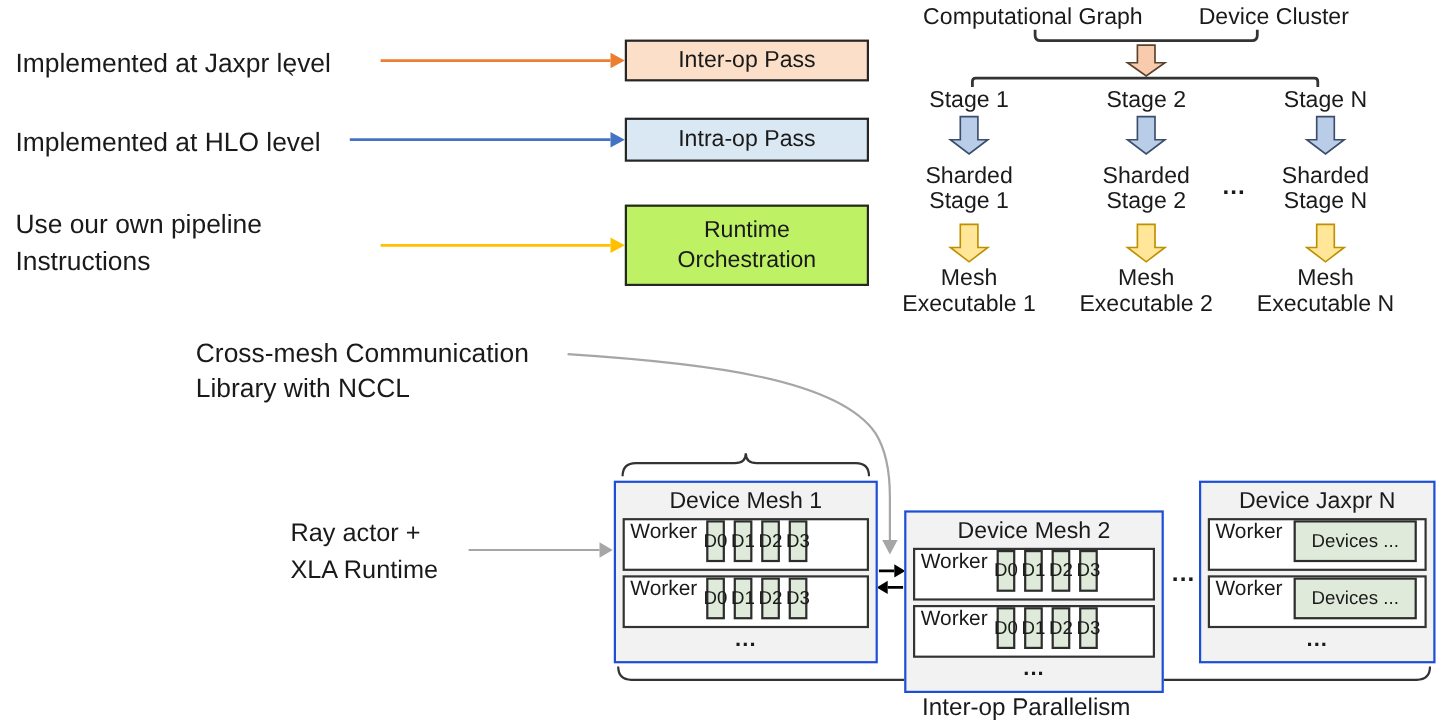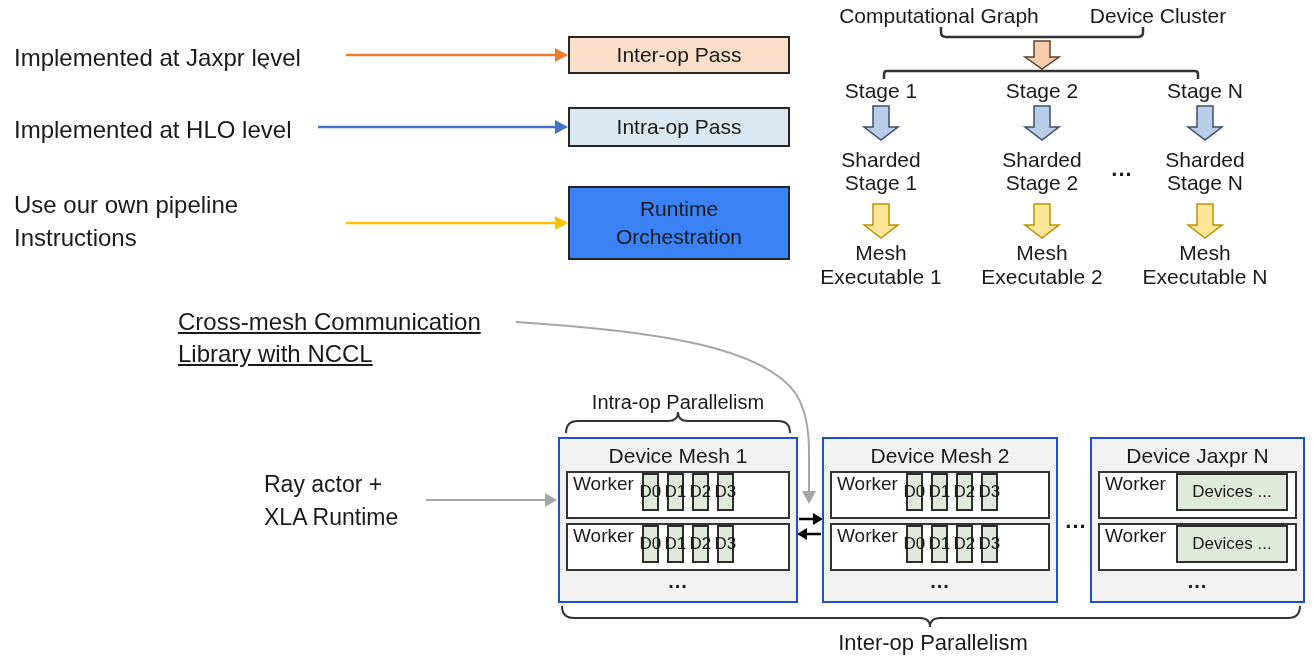--- a/index.html
+++ b/index.html
@@ -82,21 +82,21 @@
   </svg>
 
   <div class="lbl big" style="left:14px;top:41px;">Implemented at Jaxpr level</div>
   <div class="lbl" style="left:261px;top:62px;font-size:22px;">`</div>
   <div class="lbl big" style="left:14px;top:113px;">Implemented at HLO level</div>
   <div class="lbl big" style="left:14px;top:188px;">Use our own pipeline
 Instructions</div>
 
   <div class="pass-box" style="top:107px;height:40px;background:#DAE8F3;">Intra-op Pass</div>
   <div class="pass-box" style="top:36px;height:38px;background:#FBDFC8;">Inter-op Pass</div>
-  <div class="pass-box" style="top:186px;height:74px;background:#3b82f6;">Runtime
+  <div class="pass-box" style="top:186px;height:74px;background:#bef264;">Runtime
 Orchestration</div>
 
   <div class="flow-lbl" style="left:829px;top:4px;width:220px;">Computational Graph</div>
   <div class="flow-lbl" style="left:1052px;top:4px;width:212px;">Device Cluster</div>
 
   <div class="flow-lbl" style="left:811px;top:79px;width:140px;">Stage 1</div>
   <div class="flow-lbl" style="left:972px;top:79px;width:140px;">Stage 2</div>
   <div class="flow-lbl" style="left:1135px;top:79px;width:140px;">Stage N</div>
 
   <div class="flow-lbl" style="left:801px;top:148px;width:160px;line-height:23px;">Sharded
@@ -107,25 +107,24 @@
 Stage N</div>
   <div class="ellipsis" style="left:1100px;top:156px;width:44px;">...</div>
 
   <div class="flow-lbl" style="left:786px;top:241px;width:190px;line-height:24px;">Mesh
 Executable 1</div>
   <div class="flow-lbl" style="left:947px;top:241px;width:190px;line-height:24px;">Mesh
 Executable 2</div>
   <div class="flow-lbl" style="left:1110px;top:241px;width:190px;line-height:24px;">Mesh
 Executable N</div>
 
-  <div class="lbl" style="left:178px;top:306px;font-size:24px;line-height:32px;text-decoration:underline;">Cross-mesh Communication
+  <div class="lbl" style="left:178px;top:306px;font-size:24px;line-height:32px;">Cross-mesh Communication
 Library with NCCL</div>
   <div class="lbl" style="left:264px;top:468px;font-size:23px;line-height:33px;">Ray actor +
 XLA Runtime</div>
-  <div class="flow-lbl" style="left:578px;top:391px;width:200px;font-size:20px;">Intra-op Parallelism</div>
   <div class="flow-lbl" style="left:828px;top:630px;width:210px;font-size:22px;">Inter-op Parallelism</div>
   <div class="ellipsis" style="left:1054px;top:508px;width:44px;">...</div>
 
   <div class="mesh" style="left:558px;width:240px;">
     <div class="mesh-title">Device Mesh 1</div>
     <div class="mesh-row">
       <span class="worker-label">Worker</span>
       <span class="device">D0</span>
       <span class="device">D1</span>
       <span class="device">D2</span>
@@ -134,21 +133,21 @@
     <div class="mesh-row">
       <span class="worker-label">Worker</span>
       <span class="device">D0</span>
       <span class="device">D1</span>
       <span class="device">D2</span>
       <span class="device">D3</span>
     </div>
     <div class="mesh-dots">...</div>
   </div>
 
-  <div class="mesh" style="left:822px;width:236px;">
+  <div class="mesh" style="left:822px;width:236px;margin-top:27px;">
     <div class="mesh-title">Device Mesh 2</div>
     <div class="mesh-row">
       <span class="worker-label">Worker</span>
       <span class="device">D0</span>
       <span class="device">D1</span>
       <span class="device">D2</span>
       <span class="device">D3</span>
     </div>
     <div class="mesh-row">
       <span class="worker-label">Worker</span>

